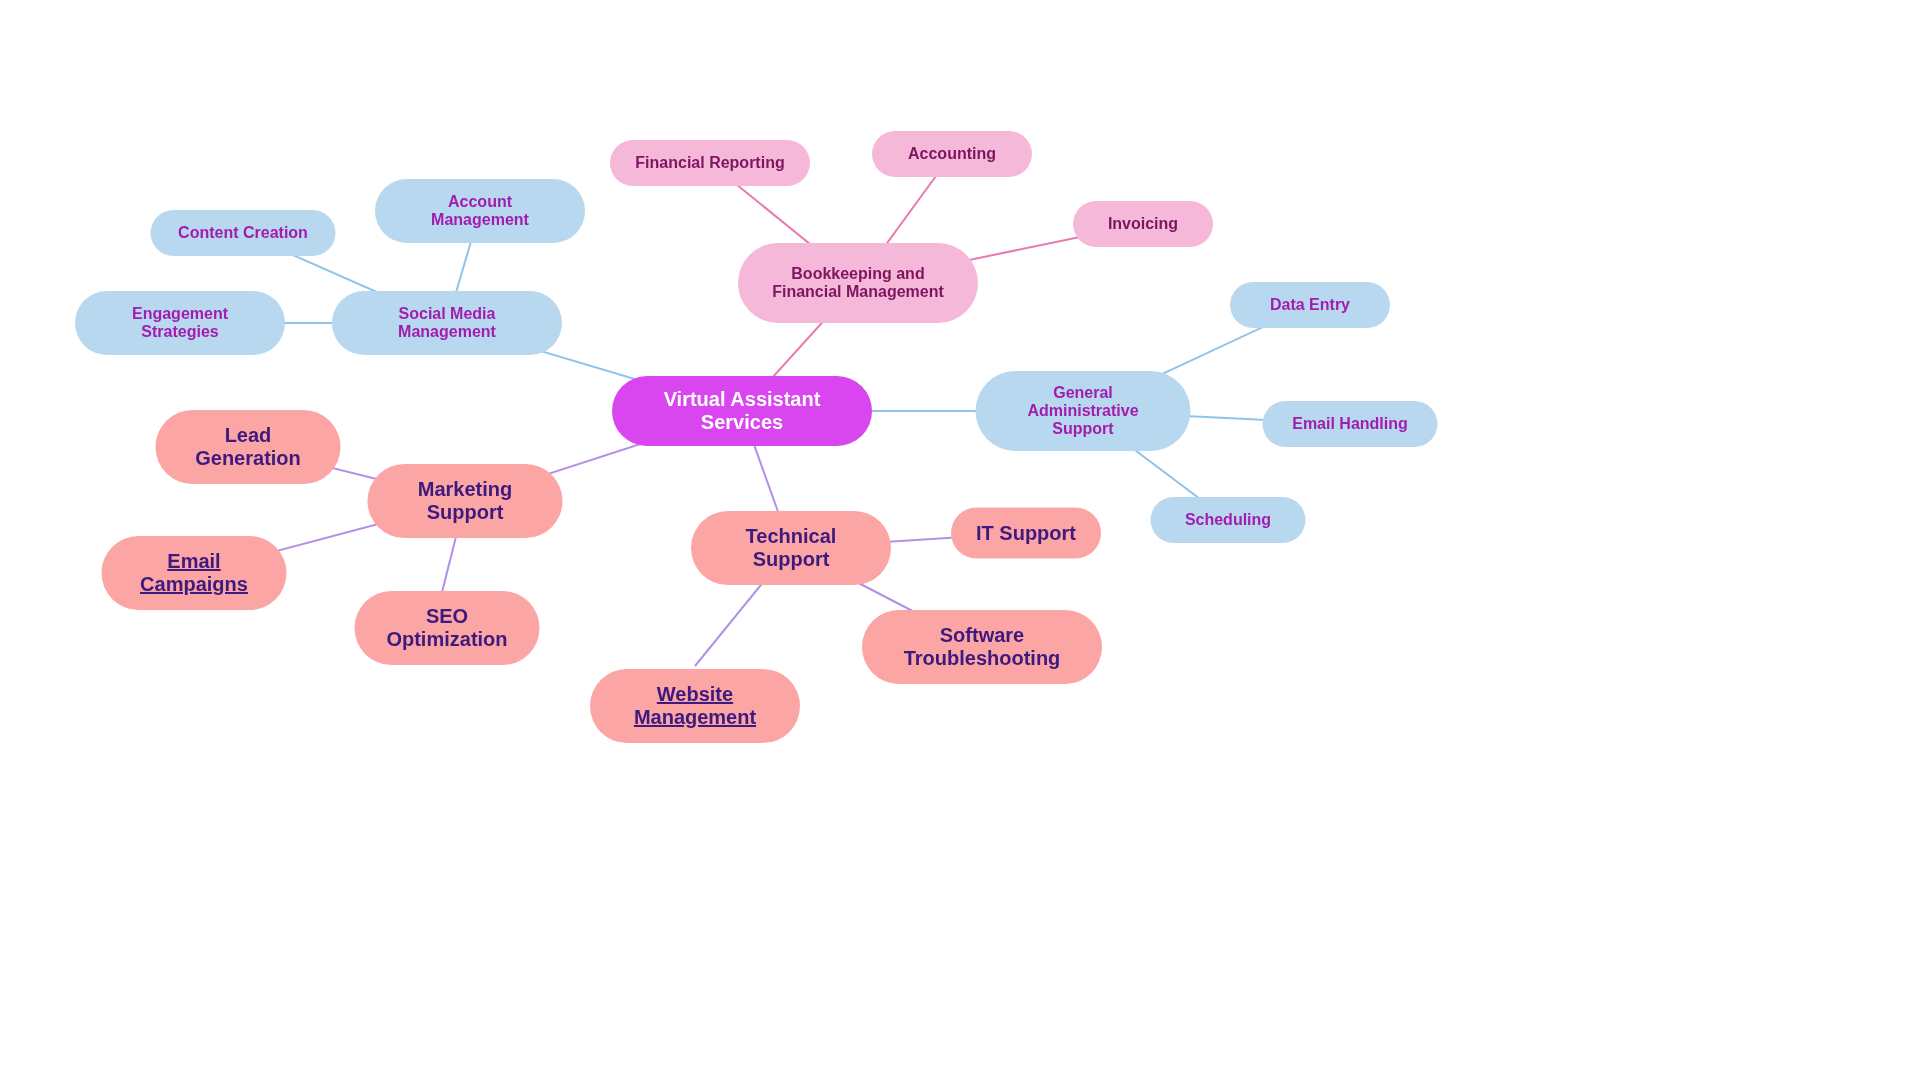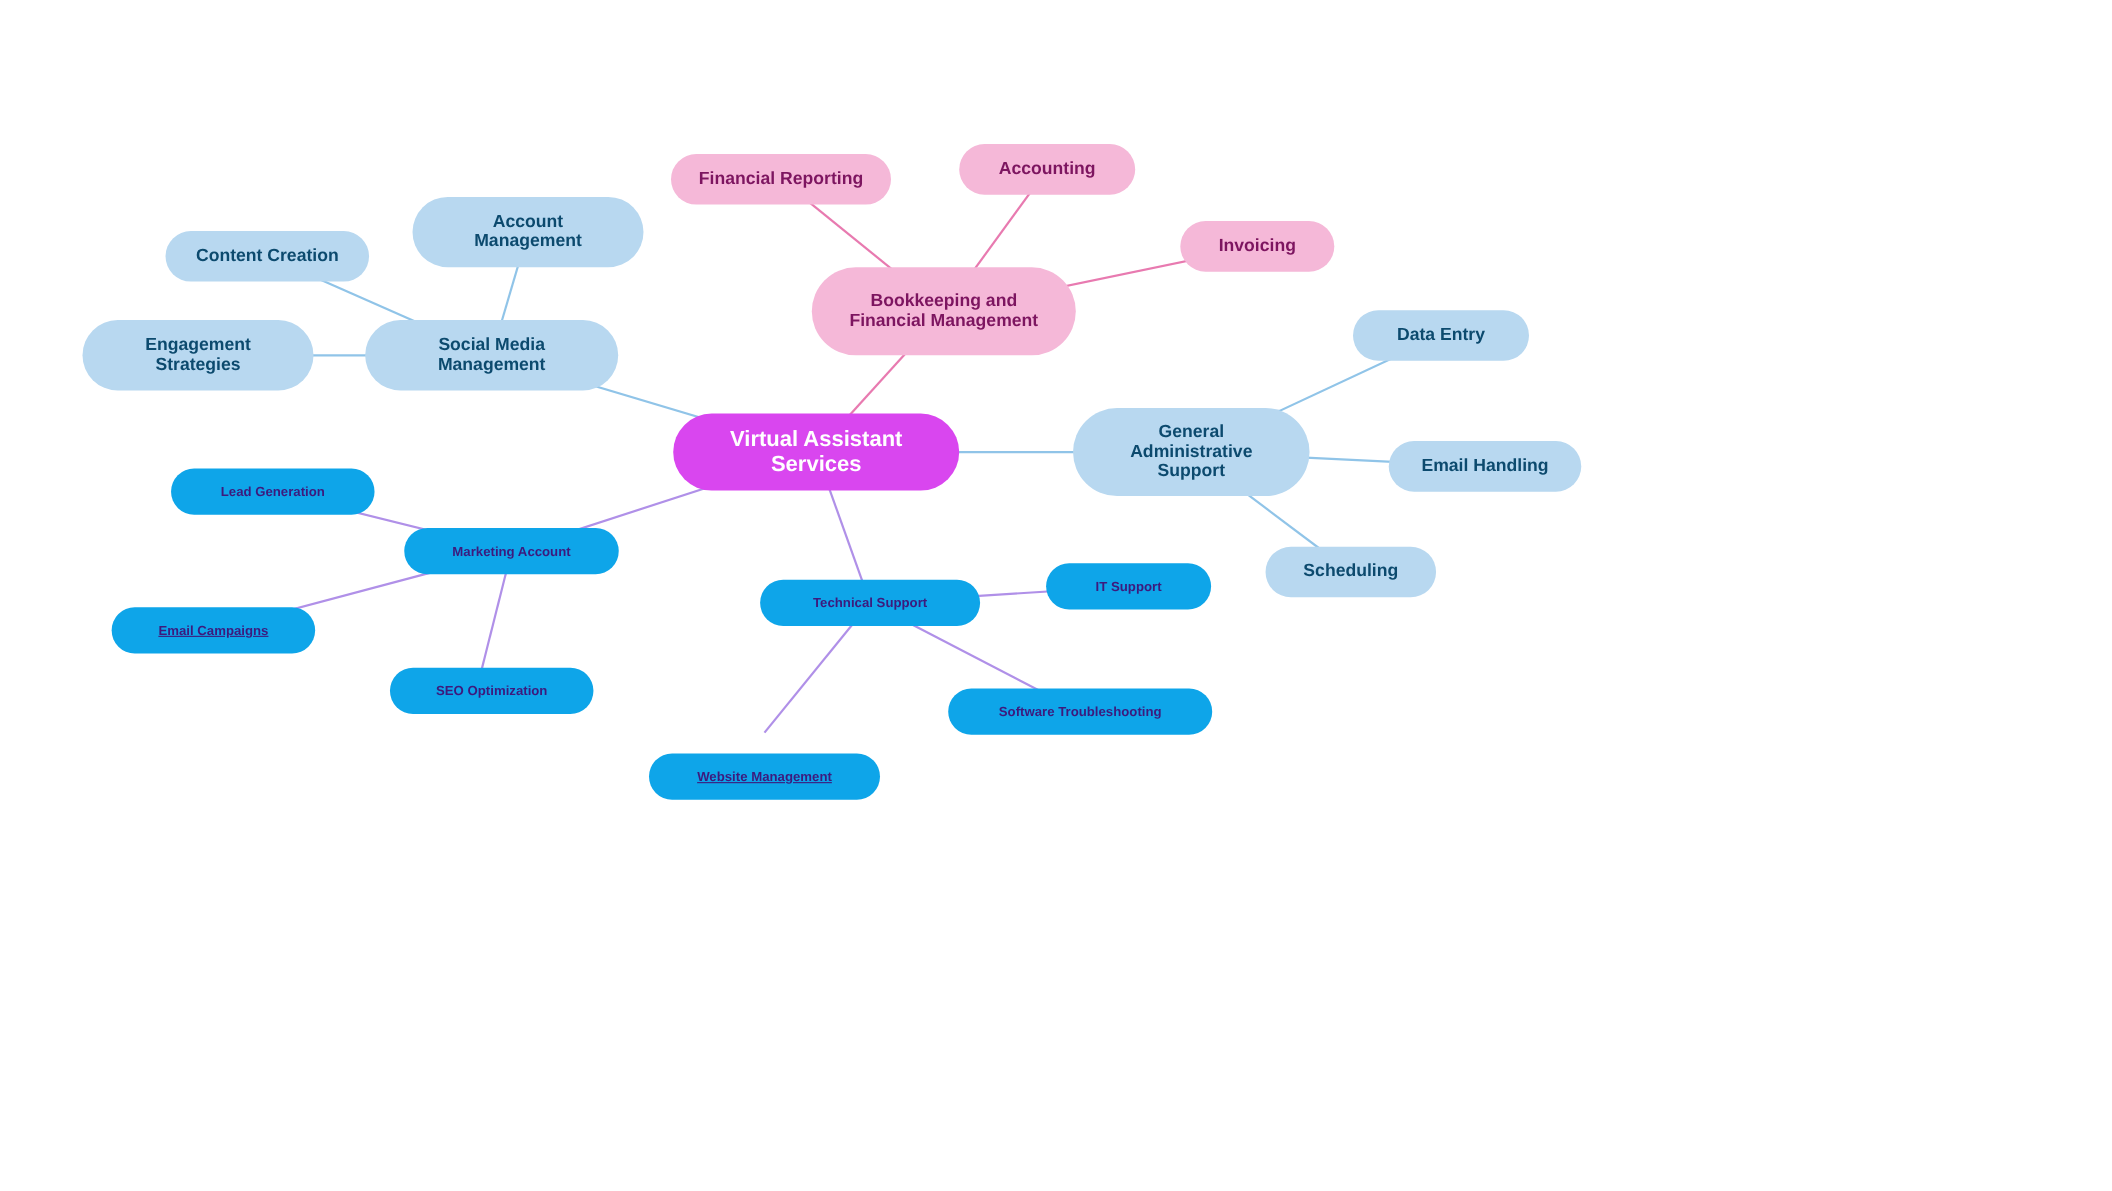--- a/index.html
+++ b/index.html
@@ -34,34 +34,34 @@
       color: #ffffff;
       font-size: 20px;
       font-weight: 700;
       padding: 20px 40px;
       border-radius: 50px;
       width: 260px;
       height: 70px;
     }
     .node-blue {
       background: #b8d8f0;
-      color: #0c4a6e;
+      color: #a21caf;
       font-size: 16px;
       padding: 14px 24px;
     }
     .node-pink {
       background: #f5b8d8;
       color: #7d1560;
       font-size: 16px;
       padding: 14px 24px;
     }
     .node-purple {
-      background: #0ea5e9;
+      background: #fca5a5;
       color: #3d1a7d;
-      font-size: 12px;
+      font-size: 20px;
       padding: 14px 24px;
     }
   </style>
 </head>
 <body>
 
 <svg id="mind-map-lines" xmlns="http://www.w3.org/2000/svg">
     <line x1="742" y1="411" x2="447" y2="323" stroke="#90c4e8" stroke-width="2"></line>
     <line x1="447" y1="323" x2="480" y2="211" stroke="#90c4e8" stroke-width="2"></line>
     <line x1="447" y1="323" x2="243" y2="233" stroke="#90c4e8" stroke-width="2"></line>
@@ -93,20 +93,20 @@
 <div class="node node-blue" style="left:1083px;top:411px;width:215px;height:80px;">General Administrative Support</div>
 <div class="node node-blue" style="left:1310px;top:305px;width:160px;">Data Entry</div>
 <div class="node node-blue" style="left:1350px;top:424px;width:175px;">Email Handling</div>
 <div class="node node-blue" style="left:1228px;top:520px;width:155px;">Scheduling</div>
 
 <div class="node node-pink" style="left:858px;top:283px;width:240px;height:80px;">Bookkeeping and Financial Management</div>
 <div class="node node-pink" style="left:710px;top:163px;width:200px;">Financial Reporting</div>
 <div class="node node-pink" style="left:952px;top:154px;width:160px;">Accounting</div>
 <div class="node node-pink" style="left:1143px;top:224px;width:140px;">Invoicing</div>
 
-<div class="node node-purple" style="left:465px;top:501px;width:195px;">Marketing Account</div>
+<div class="node node-purple" style="left:465px;top:501px;width:195px;">Marketing Support</div>
 <div class="node node-purple" style="left:248px;top:447px;width:185px;">Lead Generation</div>
 <div class="node node-purple" style="left:194px;top:573px;width:185px;text-decoration:underline;">Email Campaigns</div>
 <div class="node node-purple" style="left:447px;top:628px;width:185px;">SEO Optimization</div>
 <div class="node node-purple" style="left:791px;top:548px;width:200px;">Technical Support</div>
 <div class="node node-purple" style="left:1026px;top:533px;width:150px;">IT Support</div>
 <div class="node node-purple" style="left:695px;top:706px;width:210px;text-decoration:underline;">Website Management</div>
 <div class="node node-purple" style="left:982px;top:647px;width:240px;">Software Troubleshooting</div>
 
 </body></html>

